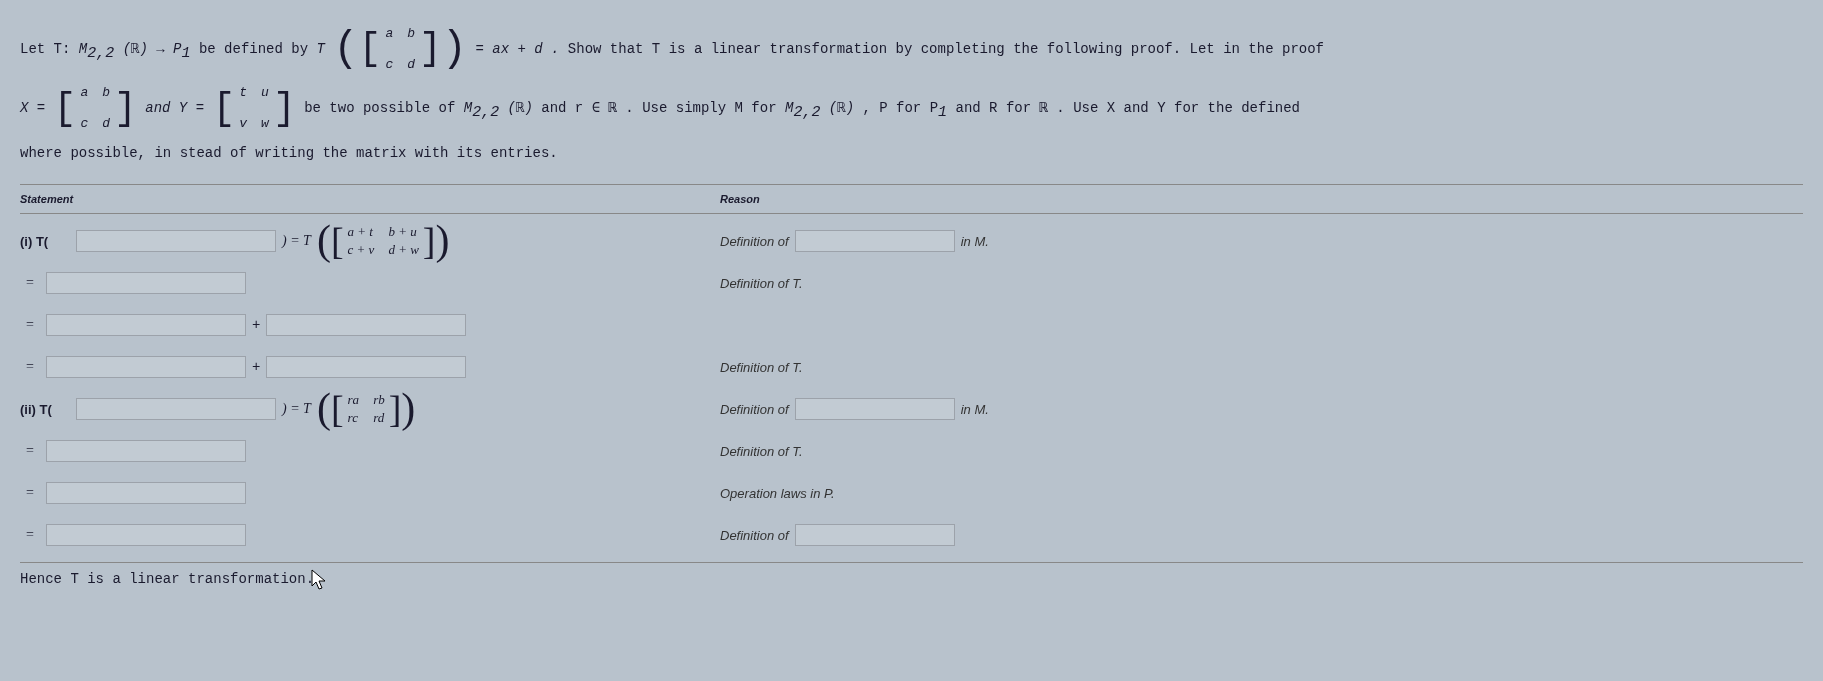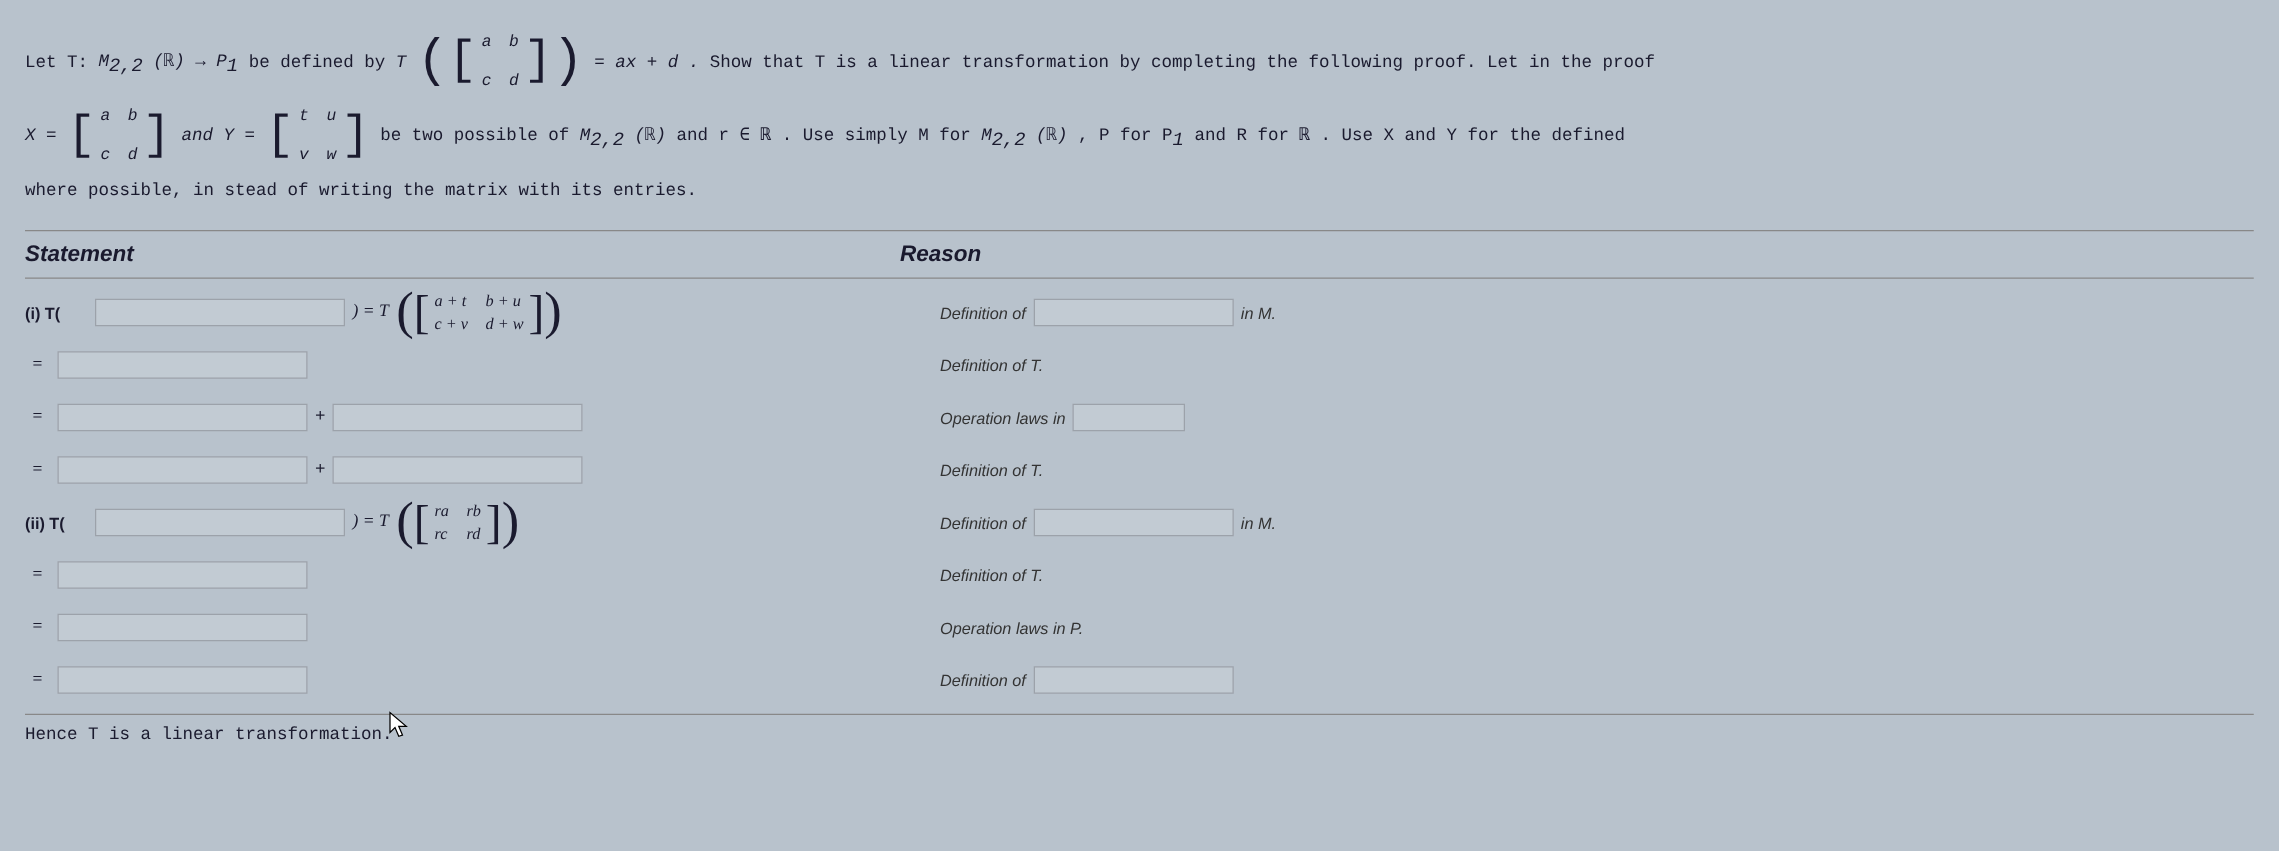--- a/index.html
+++ b/index.html
@@ -57,32 +57,31 @@
     hr.sep {
       border: none;
       border-top: 1px solid #888;
       margin: 8px 0;
     }
     .columns-header {
       display: flex;
       font-family: Arial, sans-serif;
       font-weight: bold;
       font-style: italic;
-      font-size: 18px;
+      font-size: 11px;
       margin: 6px 0;
       align-items: flex-end;
     }
     .col-left { width: 680px; }
     .col-right { flex: 1; padding-left: 20px; }
     .row {
       display: flex;
       align-items: center;
       min-height: 38px;
       margin: 4px 0;
-      gap: 32px;
     }
     .row .left {
       width: 680px;
       display: flex;
       align-items: center;
       gap: 6px;
     }
     .row .right {
       flex: 1;
       padding-left: 20px;
@@ -229,24 +228,20 @@
   </div>
 </div>
 
 <div class="row">
   <div class="left">
     <span class="eq">=</span>
     <input class="fillbox w-lg" style="">
     <span>+</span>
     <input class="fillbox w-lg" style="">
   </div>
-  <div class="right">
-    <span>Operation laws in</span>
-    <input class="fillbox w-sm" style="">
-  </div>
 </div>
 
 <div class="row">
   <div class="left">
     <span class="eq">=</span>
     <input class="fillbox w-lg" style="">
     <span>+</span>
     <input class="fillbox w-lg" style="">
   </div>
   <div class="right">

